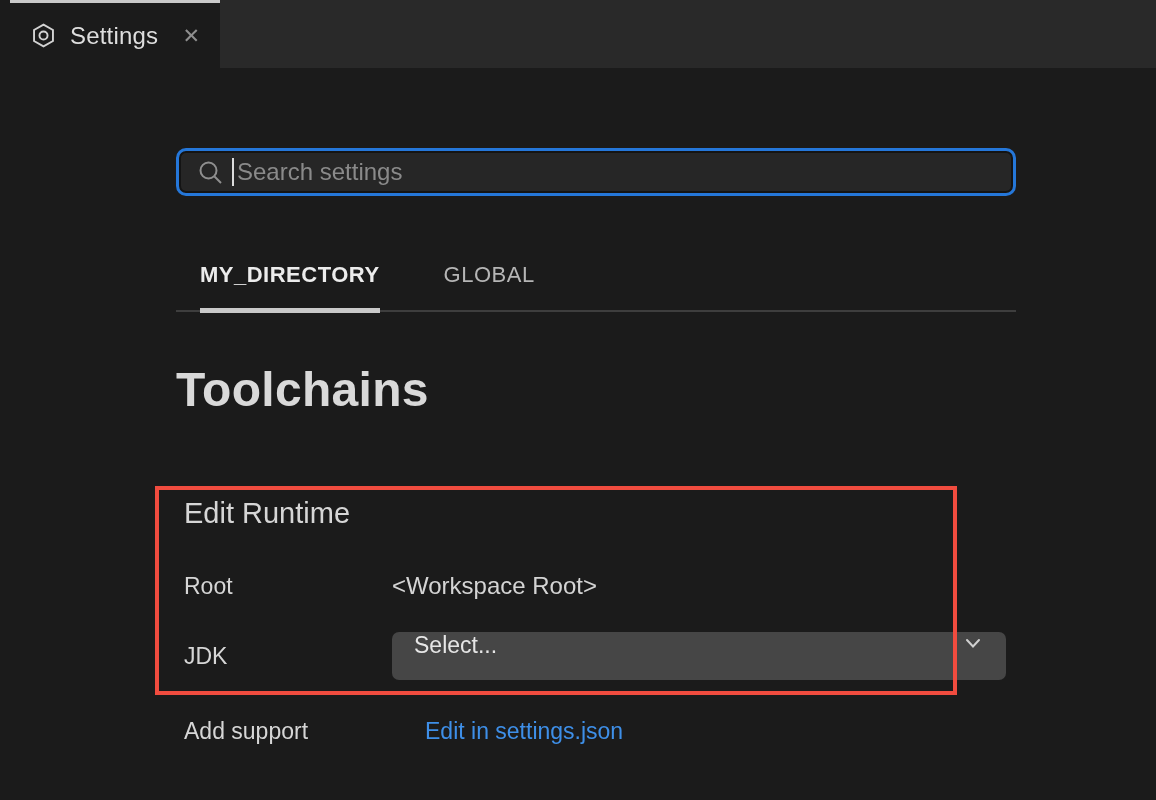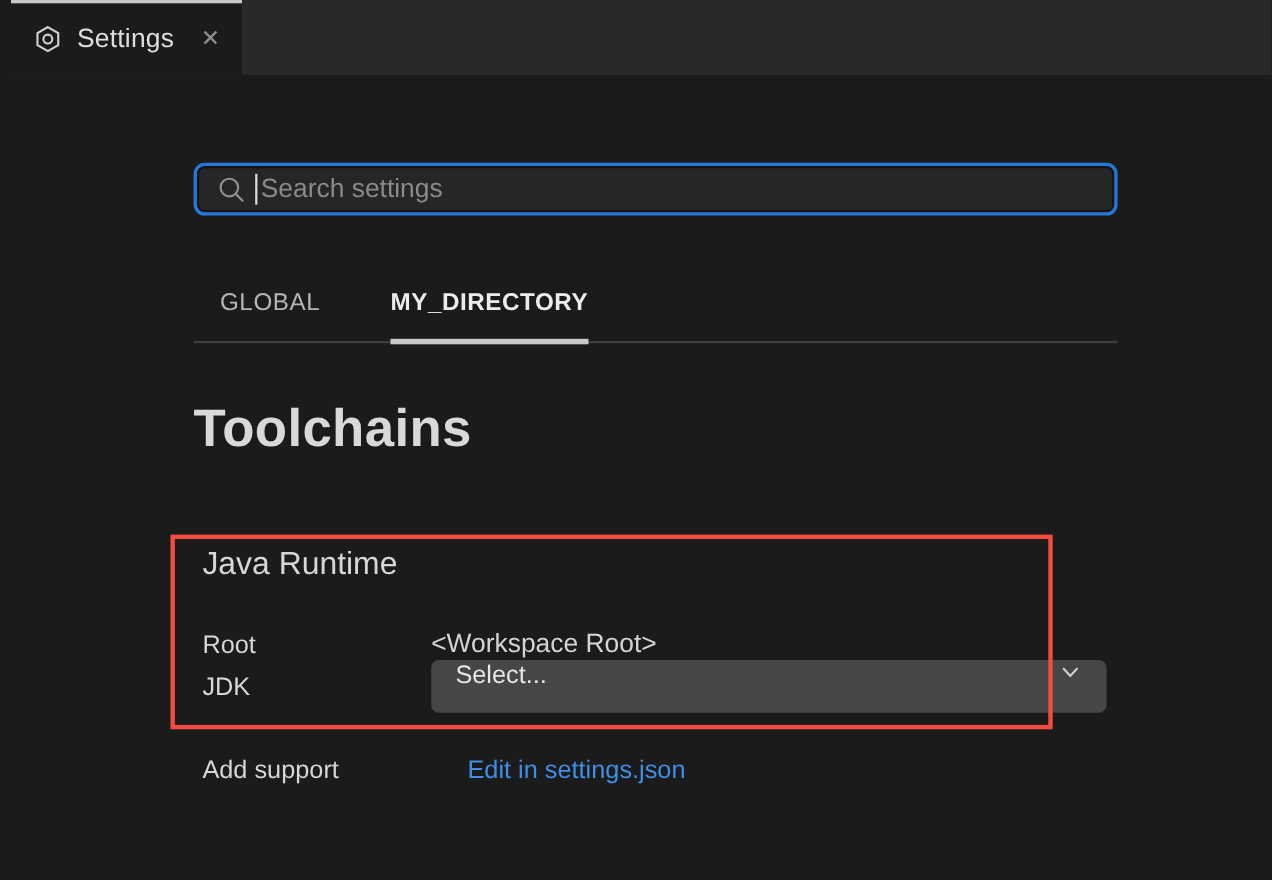--- a/index.html
+++ b/index.html
@@ -91,21 +91,21 @@
     left: -21px; right: 59px; top: -11px; bottom: -15px;
     border: 4px solid #f14c3f;
     pointer-events: none;
   }
   .section-title {
     font-size: 29px; font-weight: normal;
     color: #d6d6d6; padding-left: 8px;
   }
   .row { display: flex; align-items: center; }
   .row-root { margin-top: 42px; }
-  .row-jdk  { }
+  .row-jdk  { margin-top: 32px; }
   .row-add  { margin-top: 38px; }
   .row-label {
     flex: 0 0 216px; padding-left: 8px;
     font-size: 23px; color: #d6d6d6;
   }
   .row-value { font-size: 24px; color: #d4d4d4; }
   .dropdown {
     width: 614px; height: 48px;
     background: #464646;
     border-radius: 7px;
@@ -142,30 +142,30 @@
       <svg width="27" height="27" viewBox="0 0 27 27" fill="none" stroke="#8f8f8f" stroke-width="2">
         <circle cx="11.5" cy="11.5" r="8"></circle>
         <line x1="17.5" y1="17.5" x2="24" y2="24"></line>
       </svg>
     </span>
     <span class="caret"></span>
     <input class="search-input" type="text" placeholder="Search settings" style="">
   </div>
 
   <div class="seg-tabs">
+    <div class="seg-tab active">MY_DIRECTORY</div>
     <div class="seg-tab">GLOBAL</div>
-    <div class="seg-tab active">MY_DIRECTORY</div>
   </div>
 
   <h1 class="page-title">Toolchains</h1>
 
   <div class="section">
     <div class="highlight-box" style="border-color: rgb(241, 76, 63);"></div>
 
-    <h2 class="section-title">Java Runtime</h2>
+    <h2 class="section-title">Edit Runtime</h2>
 
     <div class="row row-root">
       <div class="row-label">Root</div>
       <div class="row-value">&lt;Workspace Root&gt;</div>
     </div>
 
     <div class="row row-jdk">
       <div class="row-label">JDK</div>
       <div class="dropdown">
         <span class="dd-value">Select...</span>

